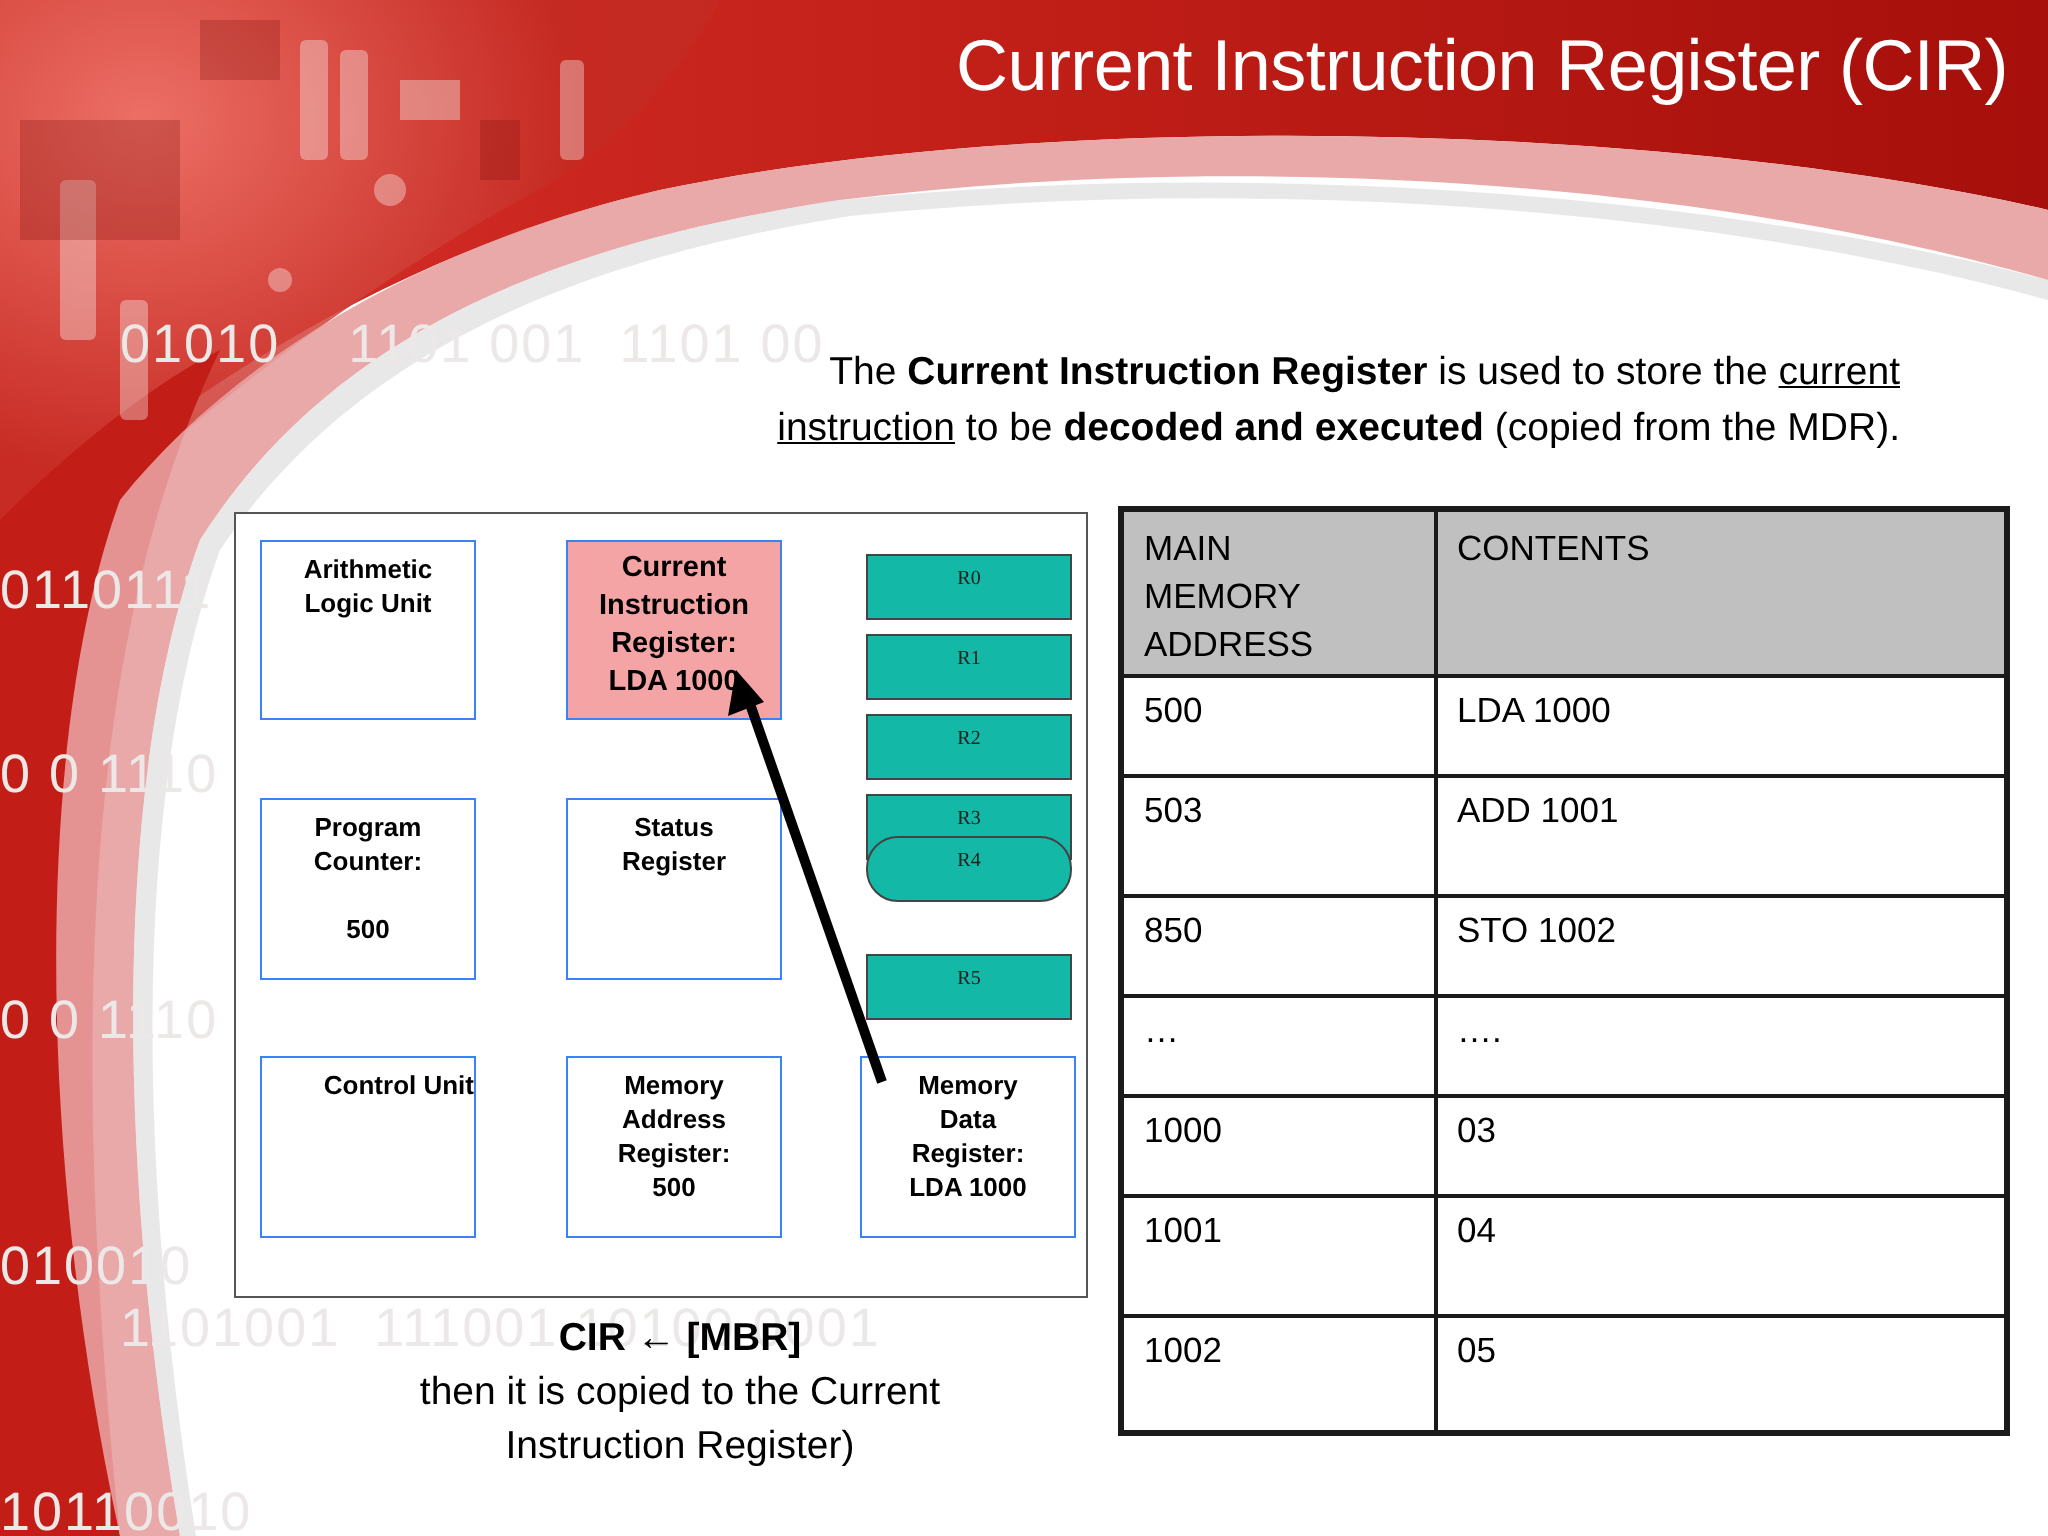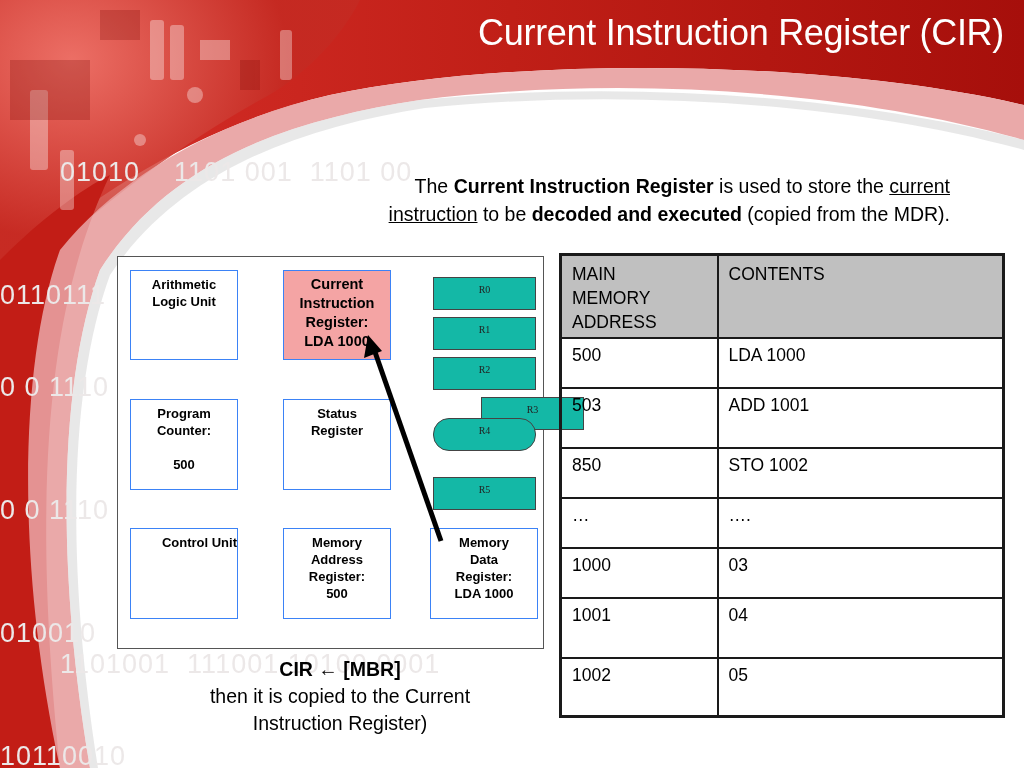--- a/index.html
+++ b/index.html
@@ -172,21 +172,21 @@
 <div class="unit" style="left:430px; top:528px; width:108px; height:91px;">
   <span class="line">Memory</span>
   <span class="line">Data</span>
   <span class="line">Register:</span>
   <span class="line">LDA 1000</span>
 </div>
 
 <div class="reg" style="top:277px;">R0</div>
 <div class="reg" style="top:317px;">R1</div>
 <div class="reg" style="top:357px;">R2</div>
-<div class="reg" style="top:397px;margin-left:48px;">R3</div>
+<div class="reg" style="top:397px;">R3</div>
 <div class="reg" style="top:418px;border-radius:16px;">R4</div>
 <div class="reg" style="top:477px;">R5</div>
 
 <svg class="arrow-svg" viewBox="0 0 1024 768">
   <line x1="441" y1="541" x2="375" y2="352" stroke="#000" stroke-width="5"></line>
   <polygon points="368,335 364,358 382,351" fill="#000"></polygon>
 </svg>
 
 <div class="caption">
   <div class="formula">CIR ← [MBR]</div>

